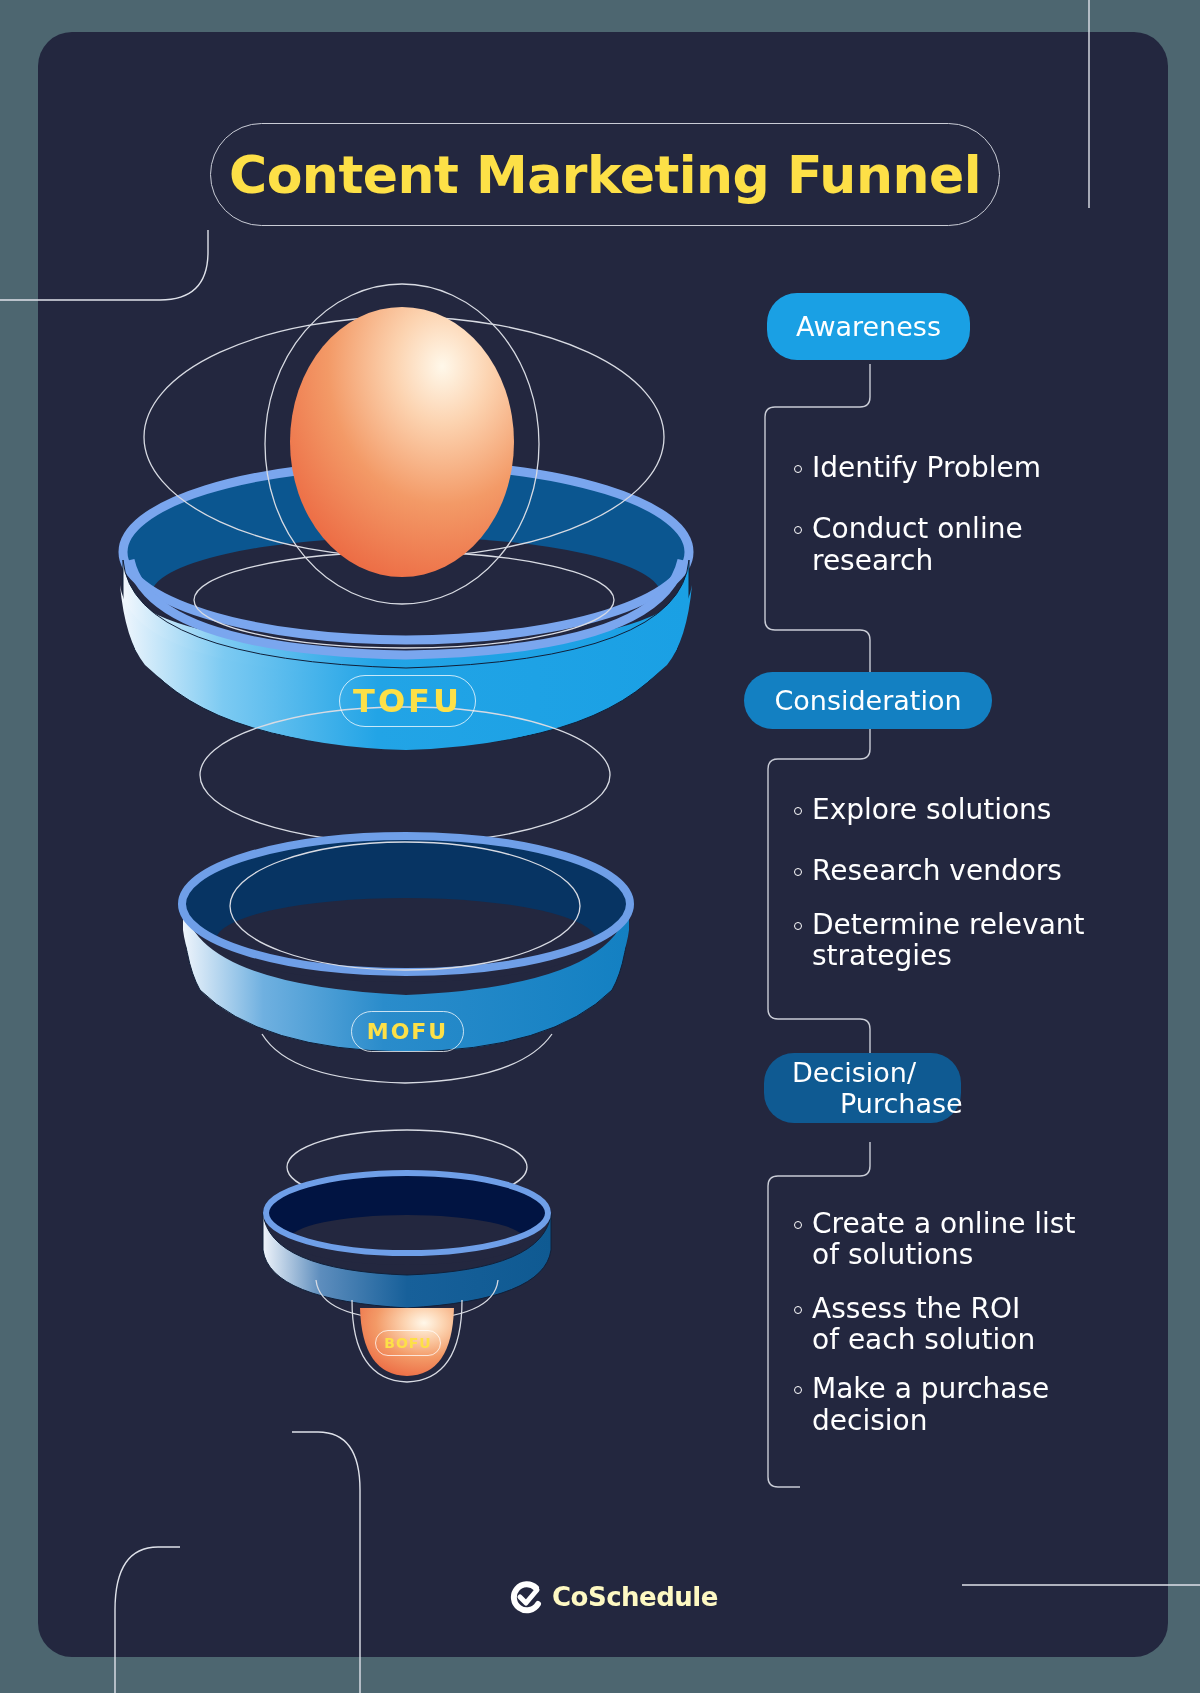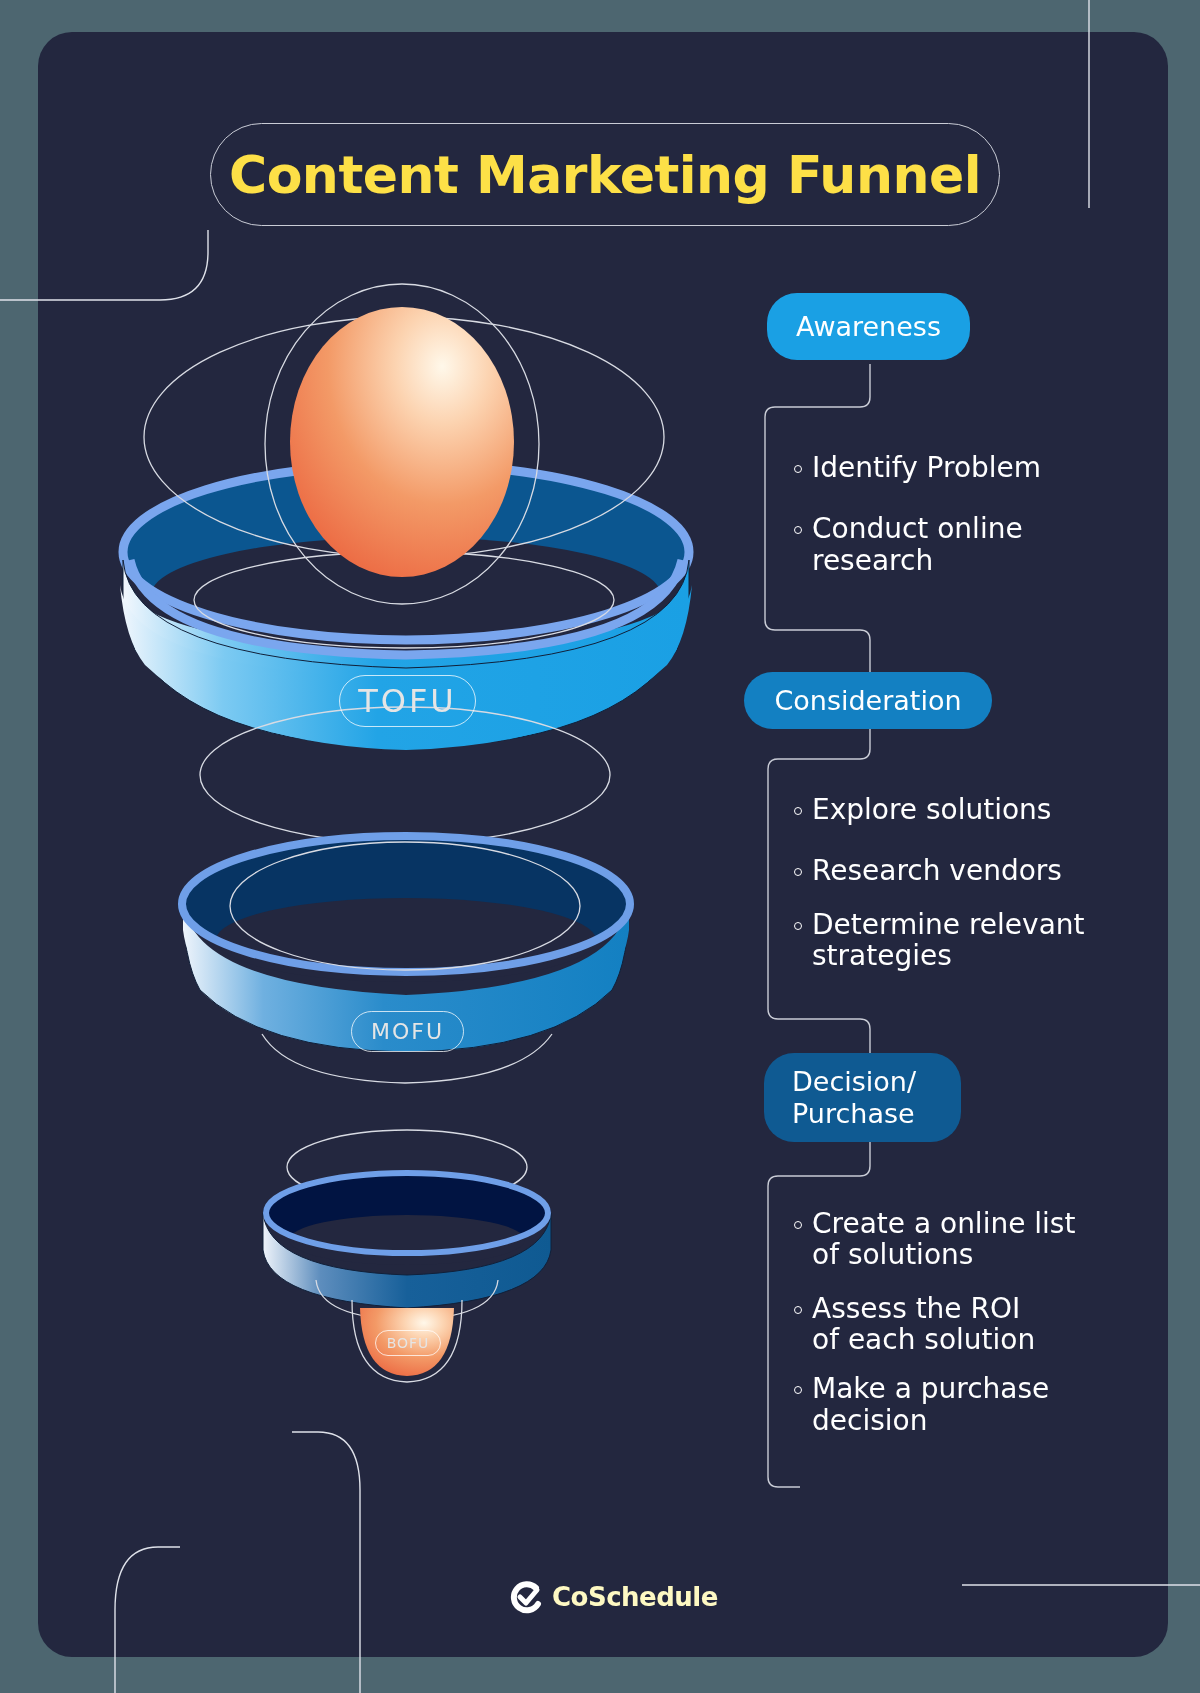--- a/index.html
+++ b/index.html
@@ -4,26 +4,26 @@
 <style>
   html,body{margin:0;padding:0;}
   body{width:1200px;height:1693px;background:#4d6670;position:relative;overflow:hidden;font-family:"DejaVu Sans","Liberation Sans",sans-serif;}
   .card{position:absolute;left:38px;top:32px;width:1130px;height:1625px;background:#23273f;border-radius:34px;}
   .deco{position:absolute;left:0;top:0;width:1200px;height:1693px;pointer-events:none;}
   .title-pill{position:absolute;left:210px;top:123px;width:790px;height:103px;border:1.5px solid #c9ccd6;border-radius:52px;box-sizing:border-box;display:flex;align-items:center;justify-content:center;}
   .title-pill h1{margin:0;color:#fde047;font-size:52px;font-weight:bold;letter-spacing:-0.5px;}
   .stage{position:absolute;color:#fff;font-size:27px;border-radius:30px;display:flex;align-items:center;justify-content:center;text-align:left;line-height:1.15;}
   .stage-awareness{left:767px;top:293px;width:203px;height:67px;background:#1aa0e4;}
   .stage-consideration{left:744px;top:672px;width:248px;height:57px;background:#1380c2;}
-  .stage-decision{left:764px;top:1053px;width:197px;height:89px;background:#0f5a92;padding-left:10px;box-sizing:border-box;justify-content:flex-start;padding-left:28px;}
+  .stage-decision{left:764px;top:1053px;width:197px;height:70px;background:#0f5a92;padding-left:10px;box-sizing:border-box;justify-content:flex-start;padding-left:28px;}
   .items{position:absolute;list-style:none;margin:0;padding:0;color:#fff;font-size:28px;line-height:1.12;}
   .items li{position:relative;padding-left:18px;}
   .items li::before{content:"";position:absolute;left:0;top:13px;width:6px;height:6px;border:1.3px solid #fff;border-radius:50%;}
   .logo{position:absolute;left:510px;top:1580px;display:flex;align-items:center;gap:8px;color:#fef9c3;font-size:26px;font-weight:bold;letter-spacing:-0.5px;}
-  .funnel-label{position:absolute;color:#e5e5e5;font-weight:normal;border:1.2px solid rgba(255,255,255,0.75);border-radius:30px;display:flex;align-items:center;justify-content:center;box-sizing:border-box;}
+  .funnel-label{position:absolute;color:#fde047;font-weight:bold;border:1.2px solid rgba(255,255,255,0.75);border-radius:30px;display:flex;align-items:center;justify-content:center;box-sizing:border-box;}
 </style>
 </head>
 <body>
 
 <div class="card"></div>
 
 <svg class="deco" viewBox="0 0 1200 1693" xmlns="http://www.w3.org/2000/svg">
   <defs>
     <radialGradient id="ballGrad" cx="0.68" cy="0.22" r="0.85">
       <stop offset="0" stop-color="#fff8ea"></stop>
@@ -122,21 +122,21 @@
 </div>
 <ul class="items" style="left:794px;top:794px;width:330px;">
   <li style="margin-bottom:30px;">Explore solutions</li>
   <li style="margin-bottom:22px;">Research vendors</li>
   <li style="width:300px;">Determine relevant strategies</li>
 </ul>
 
 <div class="stage stage-decision">
   <span style="display:block;">
     <span style="display:block;">Decision/</span>
-    <span style="display:block;">Purchase</span>
+    <span style="display:block;margin-left:48px;">Purchase</span>
   </span>
 </div>
 <ul class="items" style="left:794px;top:1208px;width:300px;">
   <li style="margin-bottom:22px;width:270px;">Create a online list of solutions</li>
   <li style="margin-bottom:18px;width:240px;">Assess the ROI of each solution</li>
   <li style="width:250px;">Make a purchase decision</li>
 </ul>
 
 <div class="logo">
   <svg width="34" height="34" viewBox="0 0 34 34">

